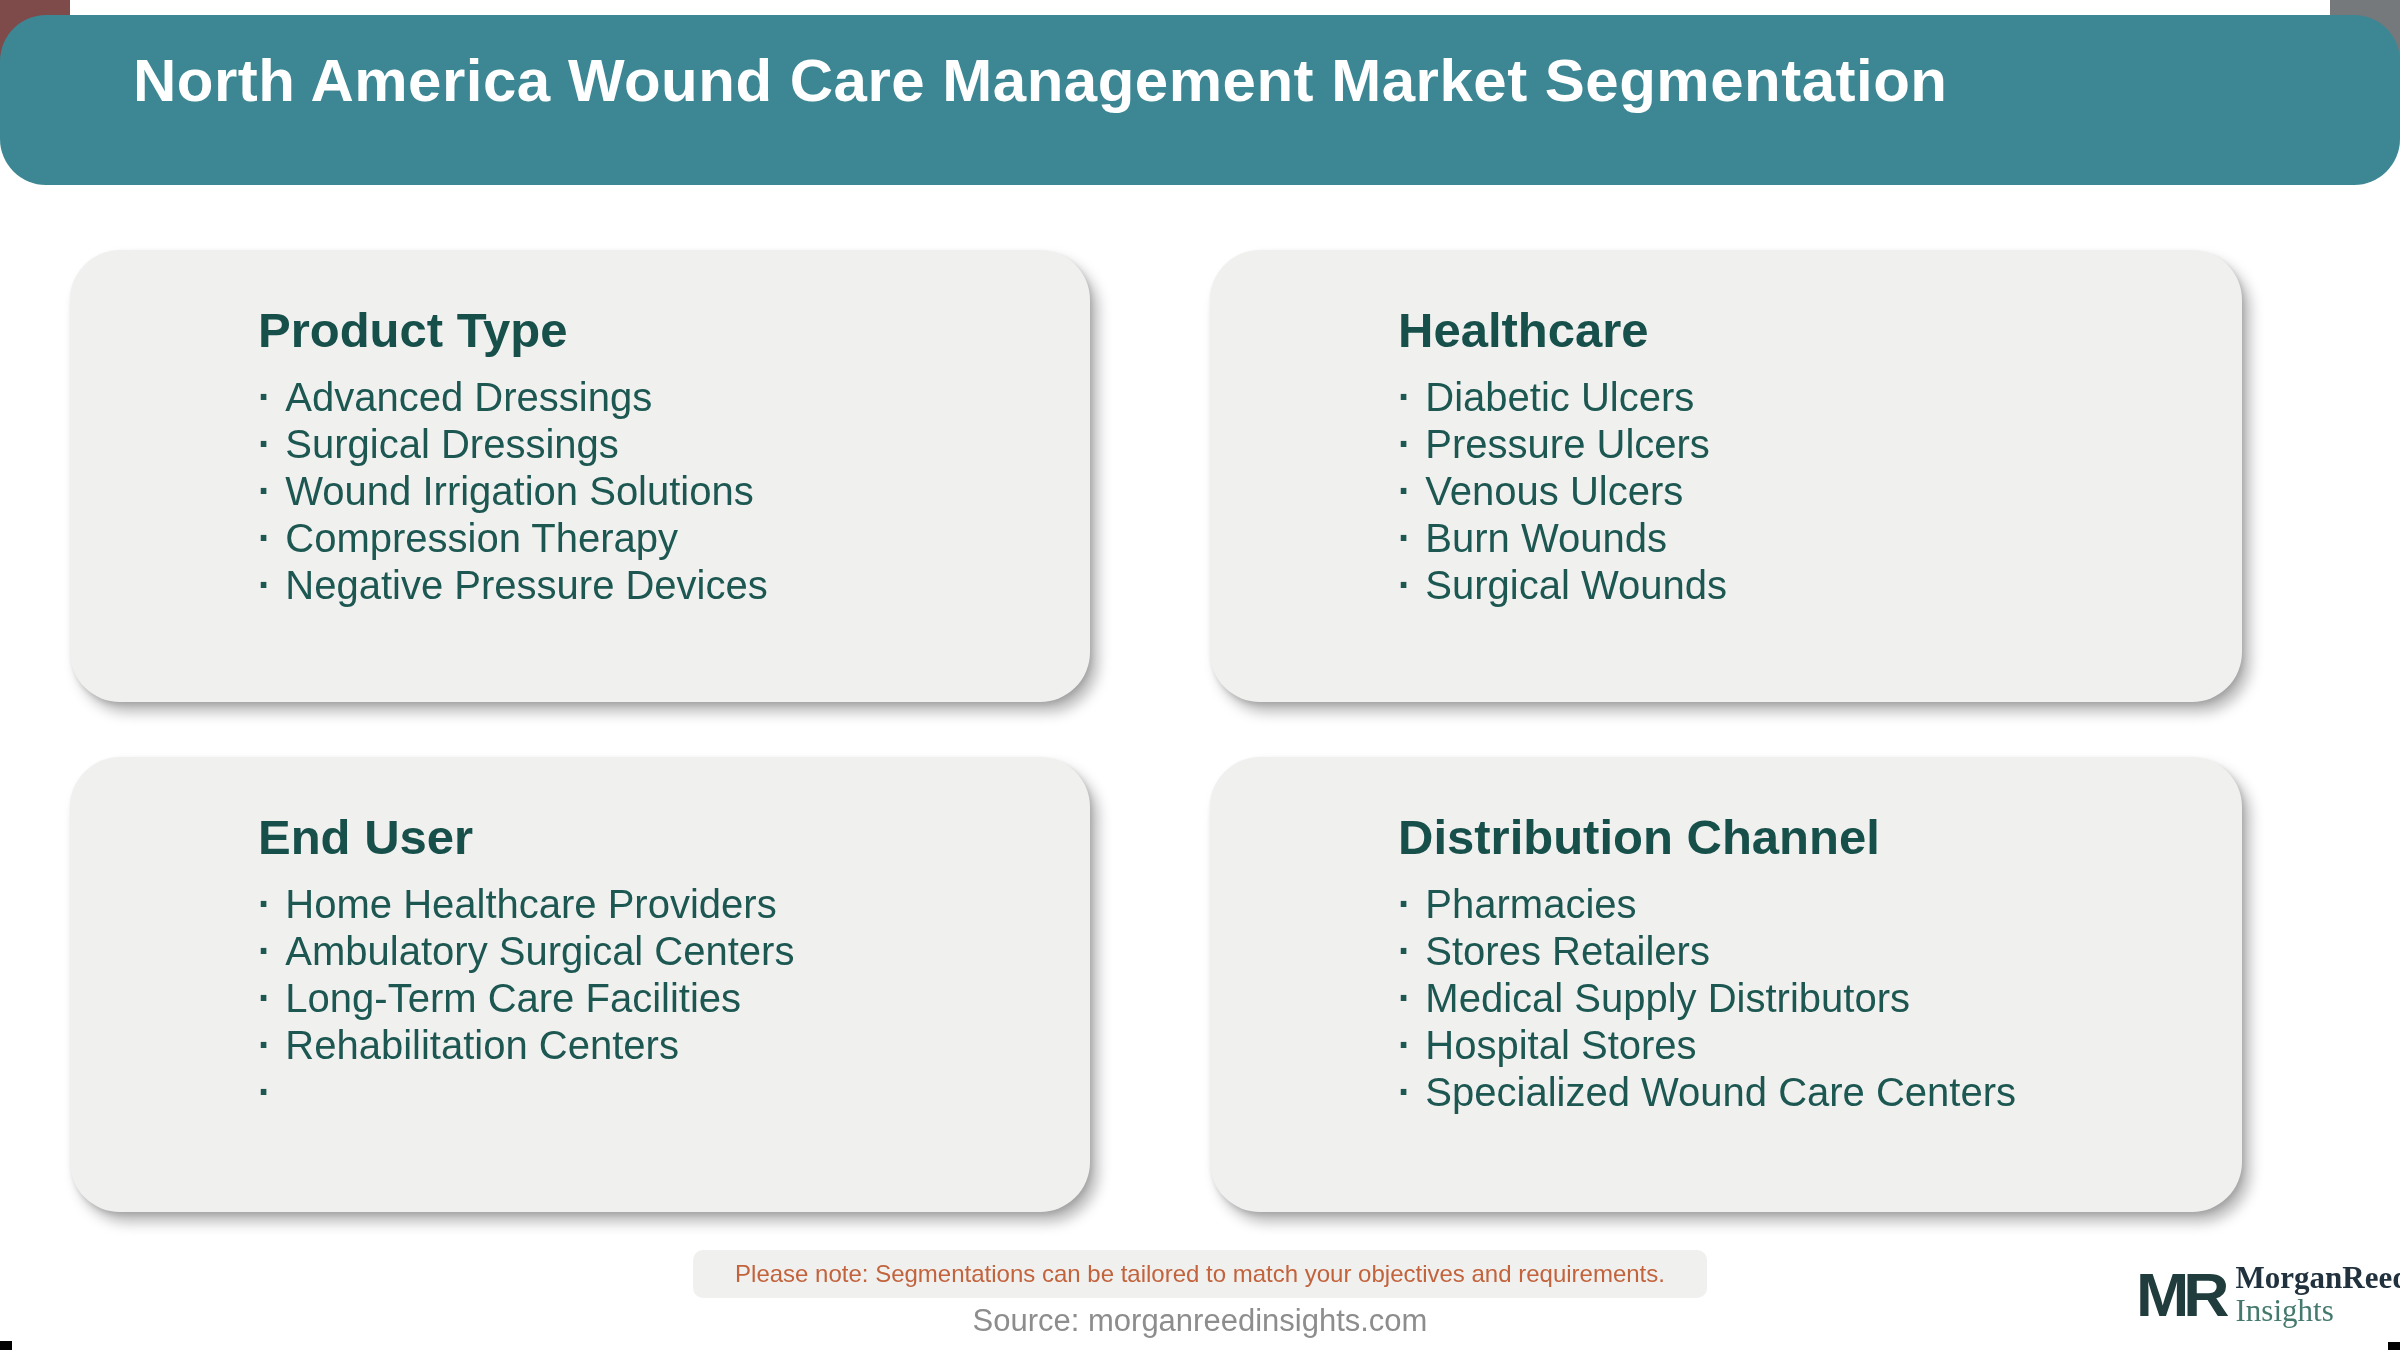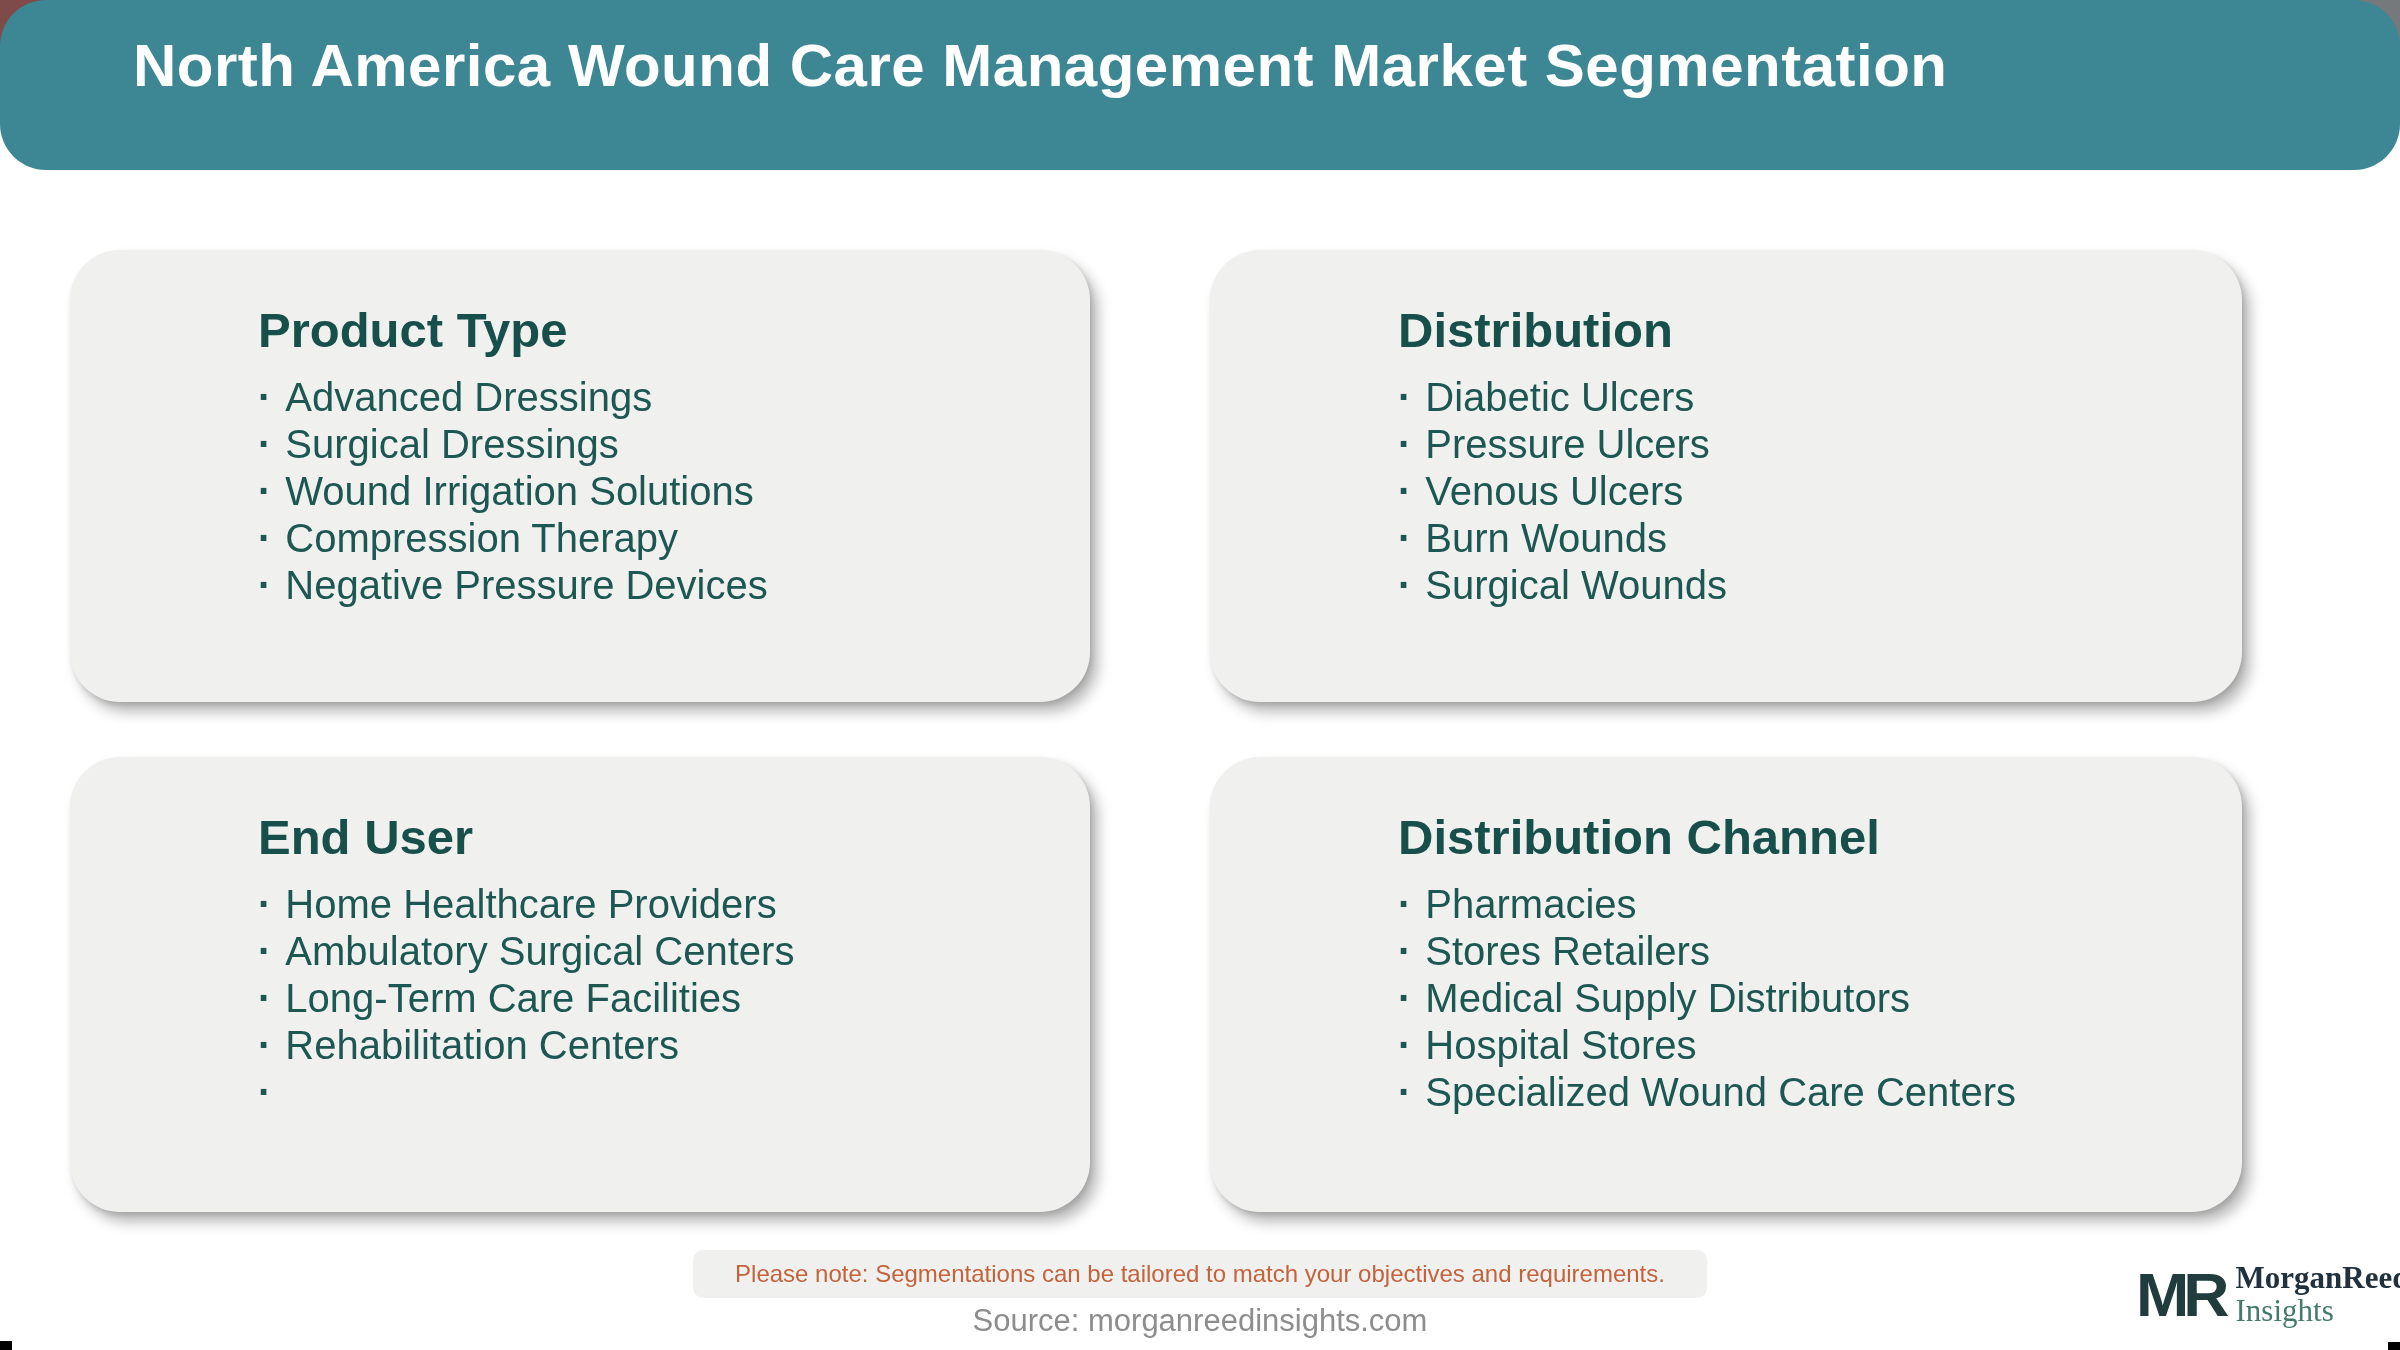--- a/index.html
+++ b/index.html
@@ -13,21 +13,21 @@
   html,body { width:2400px; height:1350px; }
   body {
     position:relative; overflow:hidden; background:#ffffff;
     font-family:"Liberation Sans", sans-serif;
   }
   .corner-accent { position:absolute; width:70px; height:70px; z-index:0; }
   .corner-accent.left  { left:0; top:0; background:var(--accent_corner_left); }
   .corner-accent.right { right:0; top:0; background:var(--accent_corner_right); }
 
   .header {
-    position:absolute; left:0; top:0; width:2400px; height:170px;
+    position:absolute; left:0; top:15px; width:2400px; height:170px;
     background:var(--header_bg); border-radius:46px; z-index:1;
     display:flex; align-items:center; padding:0 0 40px 133px;
   }
   .header h1 {
     color:var(--header_text); font-size:60px; font-weight:700; letter-spacing:0.5px;
     white-space:nowrap;
   }
 
   .card {
     position:absolute; background:var(--card_bg); border-radius:50px;
@@ -104,21 +104,21 @@
         <span>Compression Therapy</span>
       </li>
       <li>
         <span class="dot">·</span>
         <span>Negative Pressure Devices</span>
       </li>
     </ul>
 </div>
 
 <div class="card tr">
-  <h2>Distribution</h2>
+  <h2>Healthcare</h2>
   <ul>
       <li>
         <span class="dot">·</span>
         <span>Diabetic Ulcers</span>
       </li>
       <li>
         <span class="dot">·</span>
         <span>Pressure Ulcers</span>
       </li>
       <li>

